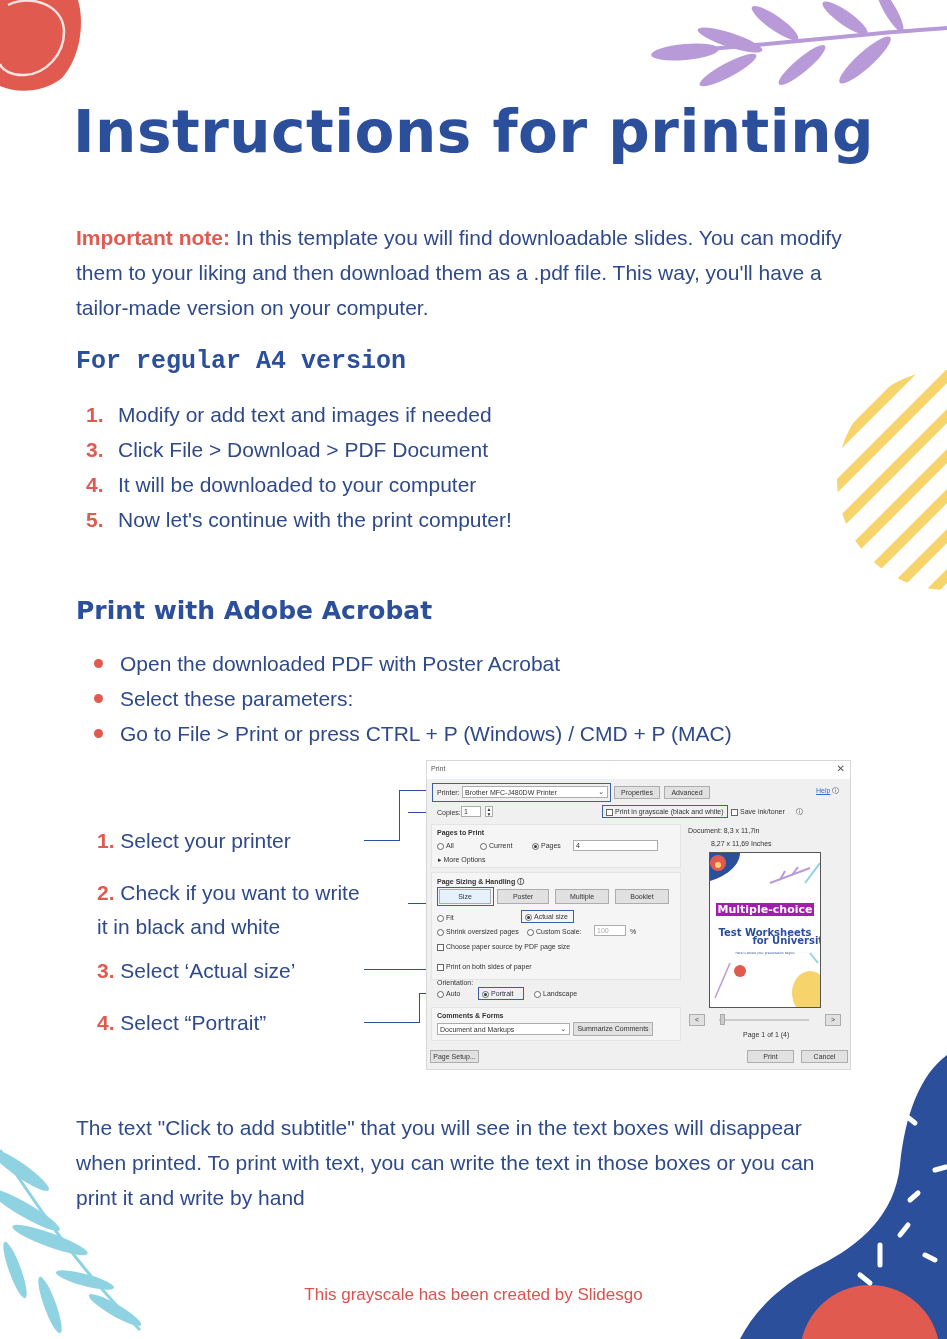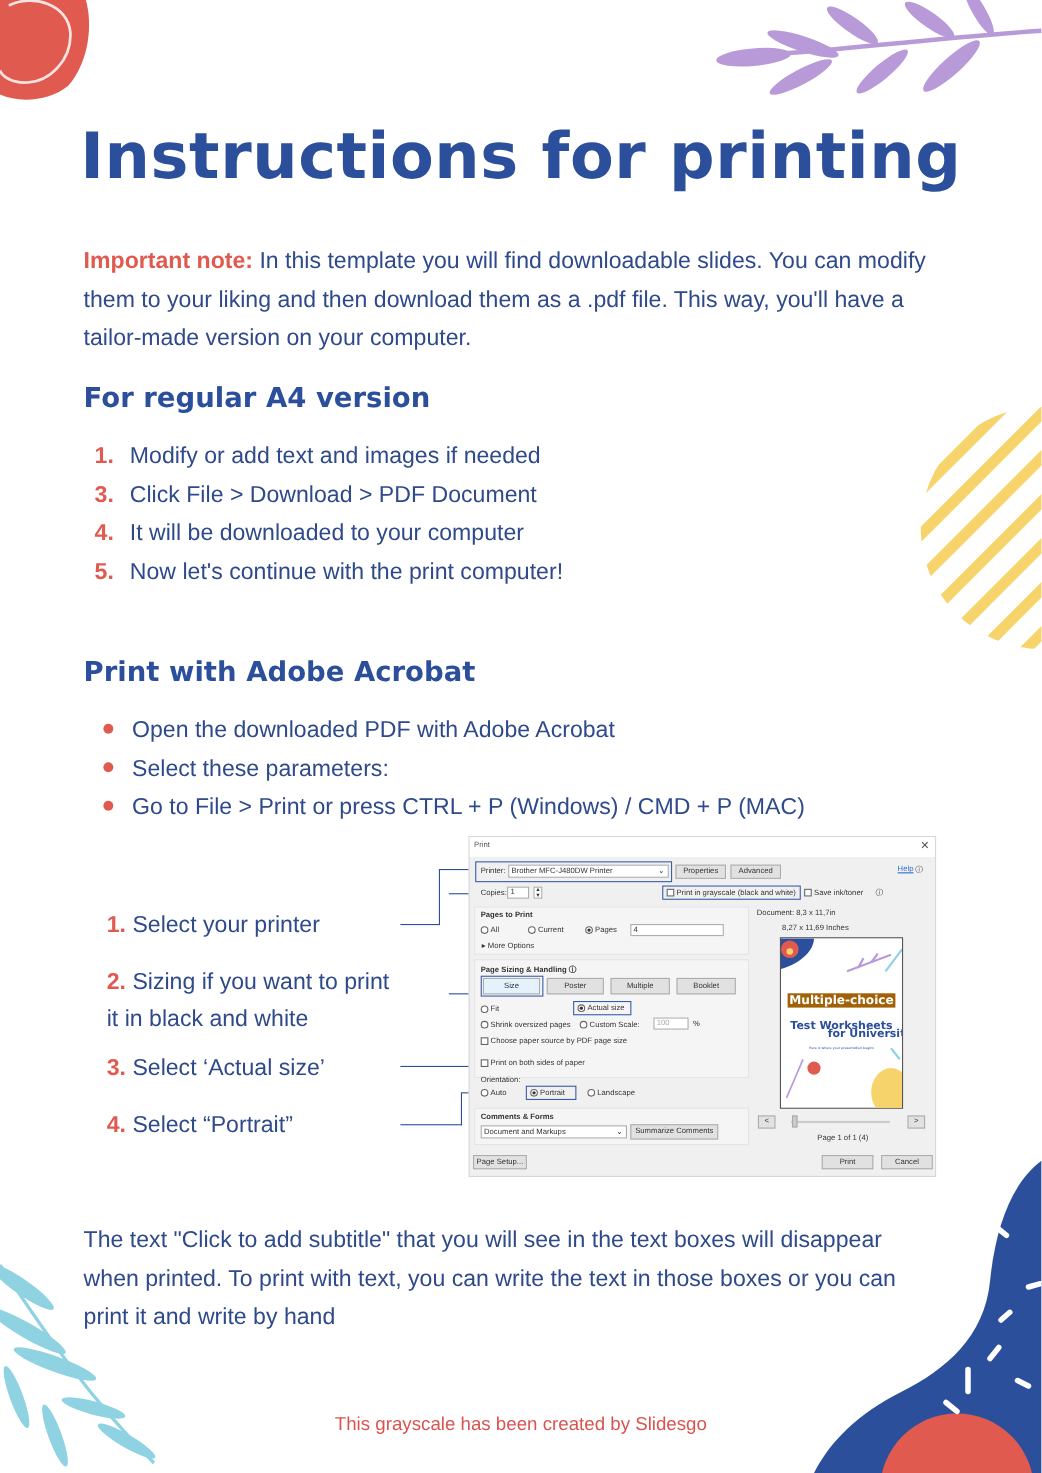--- a/index.html
+++ b/index.html
@@ -2,21 +2,21 @@
 <html><head>
 <meta charset="utf-8">
 <style>
   * { box-sizing: border-box; margin: 0; padding: 0; }
   html, body { width: 947px; height: 1339px; overflow: hidden; background: #ffffff; }
   body { position: relative; font-family: "Liberation Sans", sans-serif; color: #2f4a8a; }
 
   .deco { position: absolute; }
 
   .title {
-    position: absolute; left: 0; width: 947px; top: 108px; text-align: center;
+    position: absolute; left: 0; width: 947px; top: 98px; text-align: center;
     font-family: "DejaVu Sans", sans-serif; font-weight: bold; font-size: 58px;
     color: #2c4f9c; letter-spacing: 0.5px;
   }
 
   .para {
     position: absolute; left: 76px; width: 800px;
     font-size: 21px; line-height: 35px; color: #2f4a8a;
   }
   .para .accent { color: #e05a50; font-weight: bold; }
 
@@ -134,37 +134,37 @@
     <line x1="185" y1="200" x2="195" y2="205"></line>
   </g>
 </svg>
 
 <h1 class="title">Instructions for printing</h1>
 
 <p class="para" style="top:220px;">
   <span class="accent">Important note:</span><span> In this template you will find downloadable slides. You can modify them to your liking and then download them as a .pdf file. This way, you'll have a tailor-made version on your computer.</span>
 </p>
 
-<h2 class="heading" style="top:347px;">For regular A4 version</h2>
+<h2 class="heading" style="top:347px;font-family:Liberation Mono, monospace;">For regular A4 version</h2>
 <ol class="olist" style="top:397px;">
   <li><span class="num">1.</span><span>Modify or add text and images if needed</span></li>
   <li><span class="num">3.</span><span>Click File &gt; Download &gt; PDF Document</span></li>
   <li><span class="num">4.</span><span>It will be downloaded to your computer</span></li>
   <li><span class="num">5.</span><span>Now let's continue with the print computer!</span></li>
 </ol>
 
 <h2 class="heading" style="top:596px;">Print with Adobe Acrobat</h2>
 <ul class="blist" style="top:646px;">
-  <li><span class="dot"></span><span>Open the downloaded PDF with Adobe Acrobat</span></li>
+  <li><span class="dot"></span><span>Open the downloaded PDF with Poster Acrobat</span></li>
   <li><span class="dot"></span><span>Select these parameters:</span></li>
   <li><span class="dot"></span><span>Go to File &gt; Print or press CTRL + P (Windows) / CMD + P (MAC)</span></li>
 </ul>
 
 <div class="step" style="top:824px;"><span class="num">1.</span><span> Select your printer</span></div>
-<div class="step" style="top:876px;"><span class="num">2.</span><span> Sizing if you want to print</span><br><span>it in black and white</span></div>
+<div class="step" style="top:876px;"><span class="num">2.</span><span> Check if you want to write</span><br><span>it in black and white</span></div>
 <div class="step" style="top:954px;"><span class="num">3.</span><span> Select ‘Actual size’</span></div>
 <div class="step" style="top:1006px;"><span class="num">4.</span><span> Select “Portrait”</span></div>
 
 <div class="connector" style="left:364px;top:790px;width:36px;height:51px;border-width:0 1.5px 1.5px 0;"></div>
 <div class="connector" style="left:400px;top:790px;width:32px;height:0;border-width:1.5px 0 0 0;"></div>
 <div class="connector" style="left:408px;top:812px;width:96px;height:92px;border-width:1.5px 1.5px 1.5px 0;border-left:none;"></div>
 <div class="connector" style="left:504px;top:812px;width:96px;height:0;border-width:1.5px 0 0 0;"></div>
 <div class="connector" style="left:364px;top:917px;width:80px;height:53px;border-width:1.5px 1.5px 1.5px 0;border-top:none;"></div>
 <div class="connector" style="left:444px;top:917px;width:75px;height:0;border-width:1.5px 0 0 0;"></div>
 <div class="connector" style="left:364px;top:993px;width:56px;height:30px;border-width:0 1.5px 1.5px 0;"></div>
@@ -258,21 +258,21 @@
         </g>
       <circle cx="30" cy="118" r="6" fill="#e05a50"></circle>
       <ellipse cx="100" cy="140" rx="18" ry="22" fill="#f7d36b"></ellipse>
       <g stroke="#8fd3e3" stroke-width="2">
           <line x1="100" y1="100" x2="108" y2="110"></line>
         </g>
       <g stroke="#b99ad9" stroke-width="1.5">
           <line x1="5" y1="145" x2="20" y2="110"></line>
         </g>
     </svg>
-    <div class="pv-text" style="top:50px;font-size:11px;"><span style="background:#a16207;color:#fff;padding:0 2px;">Multiple-choice</span></div>
+    <div class="pv-text" style="top:50px;font-size:11px;"><span style="background:#a21caf;color:#fff;padding:0 2px;">Multiple-choice</span></div>
     <div class="pv-text" style="top:74px;font-size:10px;">Test Worksheets</div>
     <div class="pv-text" style="top:82px;font-size:10px;margin-left:26px;">for University</div>
     <div class="pv-text" style="top:98px;font-size:3px;font-weight:normal;">Here is where your presentation begins</div>
   </div>
   <div class="d-btn" style="left:262px;top:253px;width:16px;height:12px;line-height:10px;">&lt;</div>
   <div style="position:absolute;left:292px;top:258px;width:90px;height:2px;background:#ccc;"></div>
   <div style="position:absolute;left:293px;top:253px;width:5px;height:11px;background:#ccc;border:1px solid #aaa;"></div>
   <div class="d-btn" style="left:398px;top:253px;width:16px;height:12px;line-height:10px;">&gt;</div>
   <span class="d-abs" style="left:316px;top:270px;">Page 1 of 1 (4)</span>
 

